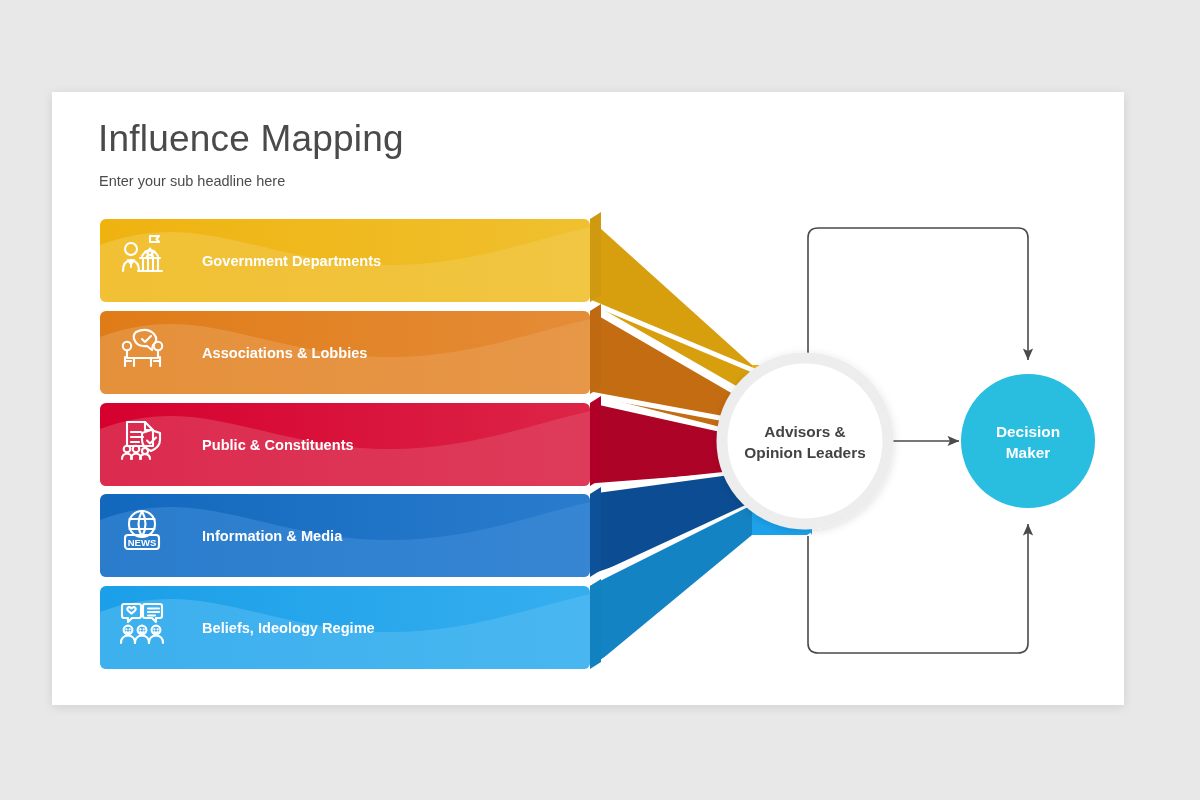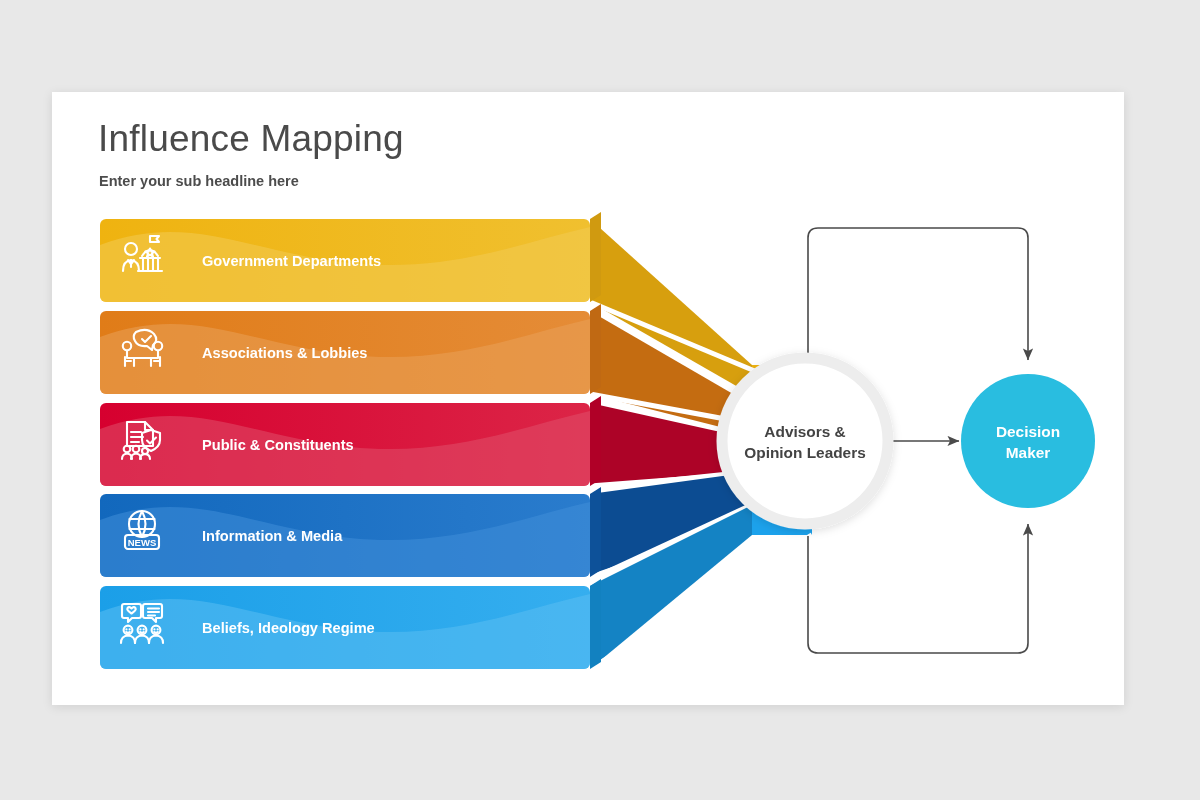--- a/index.html
+++ b/index.html
@@ -39,21 +39,21 @@
     font-weight: 400;
     color: #4a4a4a;
     letter-spacing: .2px;
     white-space: nowrap;
   }
   #page-subtitle {
     position: absolute;
     left: 47px;
     top: 81px;
     font-size: 14.5px;
-    font-weight: 700;
+    font-weight: 400;
     color: #4c4c4c;
     white-space: nowrap;
   }
 
   
   #diagram {
     position: absolute;
     left: 0;
     top: 0;
     width: 1096px;

